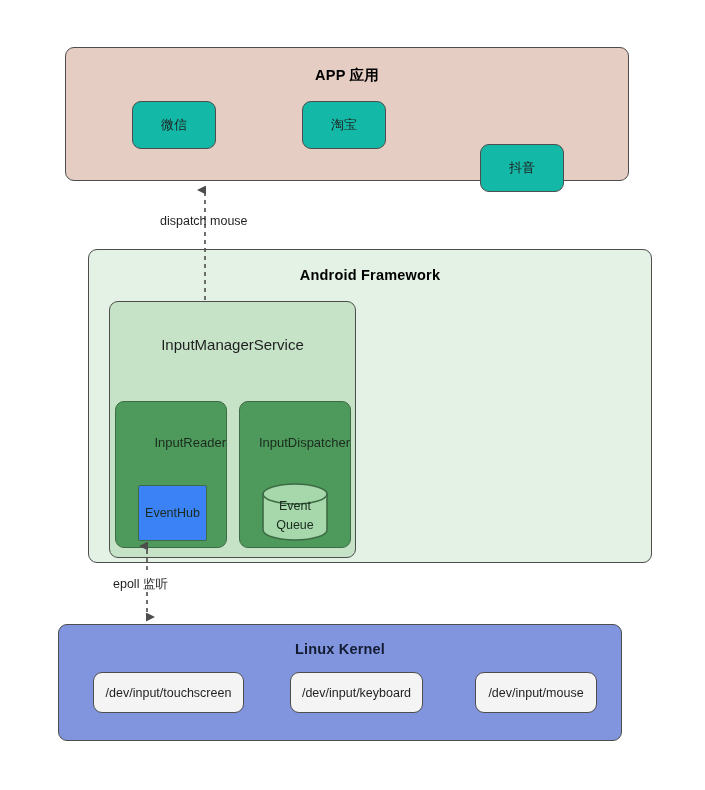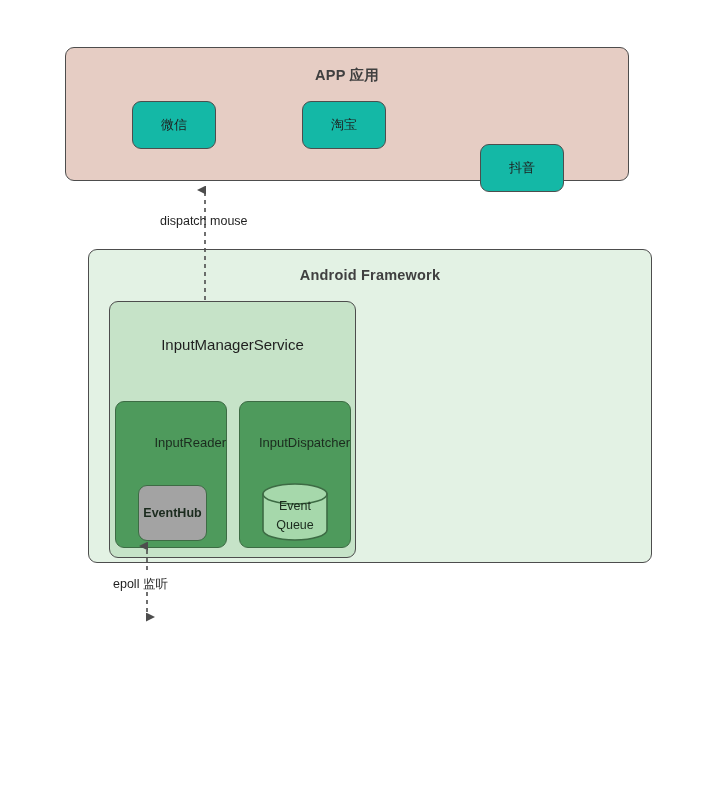--- a/index.html
+++ b/index.html
@@ -42,21 +42,21 @@
     border-color: #4d4d4d;
   }
   .layer-title {
     position: absolute;
     left: 0;
     right: 0;
     text-align: center;
     font-weight: bold;
     font-size: 14.5px;
     letter-spacing: 0.2px;
-    color: #404040;
+    color: #000000;
   }
   #app-layer .layer-title { top: 18px; }
 
   .app-box {
     position: absolute;
     top: 53px;
     width: 82px;
     height: 46px;
     background: #14b8a6;
     border: 1.6px solid #4d4d4d;
@@ -122,29 +122,28 @@
     font-size: 13px;
     color: #1b2b1e;
   }
 
   #event-hub-box {
     position: absolute;
     left: 22px;
     top: 83px;
     width: 67px;
     height: 54px;
-    background: #a3a3a3;
+    background: #3b82f6;
     border: 1.6px solid #3d6b44;
-    border-radius: 9px;
+    border-radius: 2px;
     display: flex;
     align-items: center;
     justify-content: center;
     font-size: 12.5px;
     color: #1b2b1e;
-    font-weight: bold;
   }
 
   
   #event-queue-cyl {
     position: absolute;
     left: 21px;
     top: 81px;
     width: 68px;
     height: 58px;
   }
@@ -240,20 +239,26 @@
           </svg>
           <div id="event-queue-label">
             <div>Event</div>
             <div>Queue</div>
           </div>
         </div>
       </div>
     </div>
   </div>
 
+  <div class="node" id="kernel-layer">
+    <div class="layer-title">Linux Kernel</div>
+    <div class="dev-box" id="dev-box-0">/dev/input/touchscreen</div>
+    <div class="dev-box" id="dev-box-1">/dev/input/keyboard</div>
+    <div class="dev-box" id="dev-box-2">/dev/input/mouse</div>
+  </div>
 
   <svg id="connectors">
     <defs>
       <marker id="arrow-up" markerWidth="9" markerHeight="9" refX="4.5" refY="8" orient="auto" markerUnits="userSpaceOnUse">
         <path d="M4.5 0 L9 9 L0 9 Z" fill="#4d4d4d"></path>
       </marker>
       <marker id="arrow-down" markerWidth="9" markerHeight="9" refX="4.5" refY="8" orient="auto" markerUnits="userSpaceOnUse">
         <path d="M4.5 0 L9 9 L0 9 Z" fill="#4d4d4d"></path>
       </marker>
     </defs>

